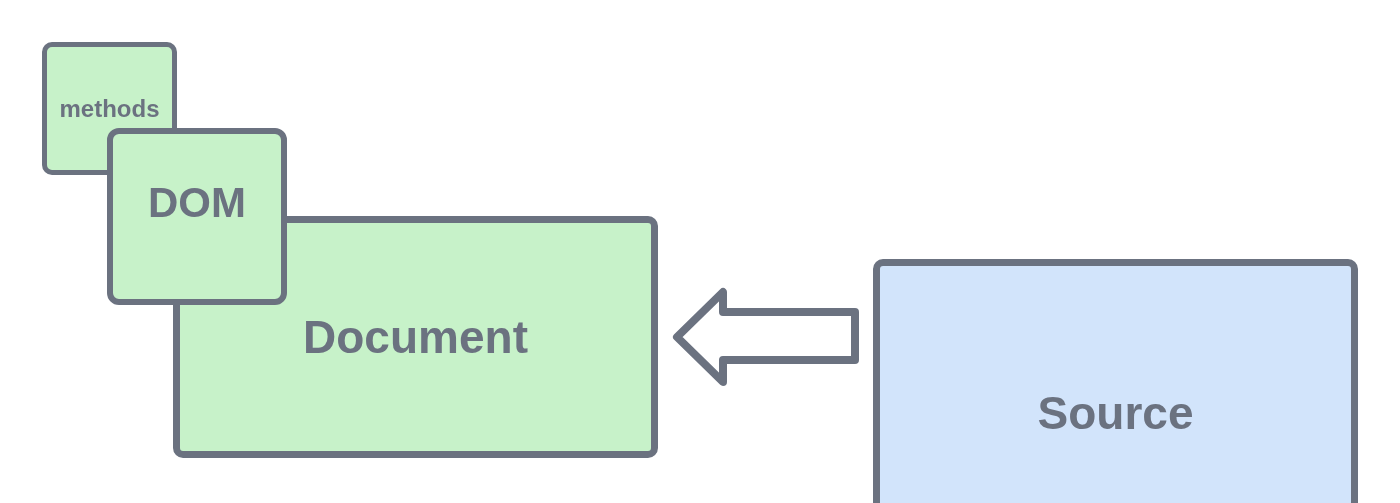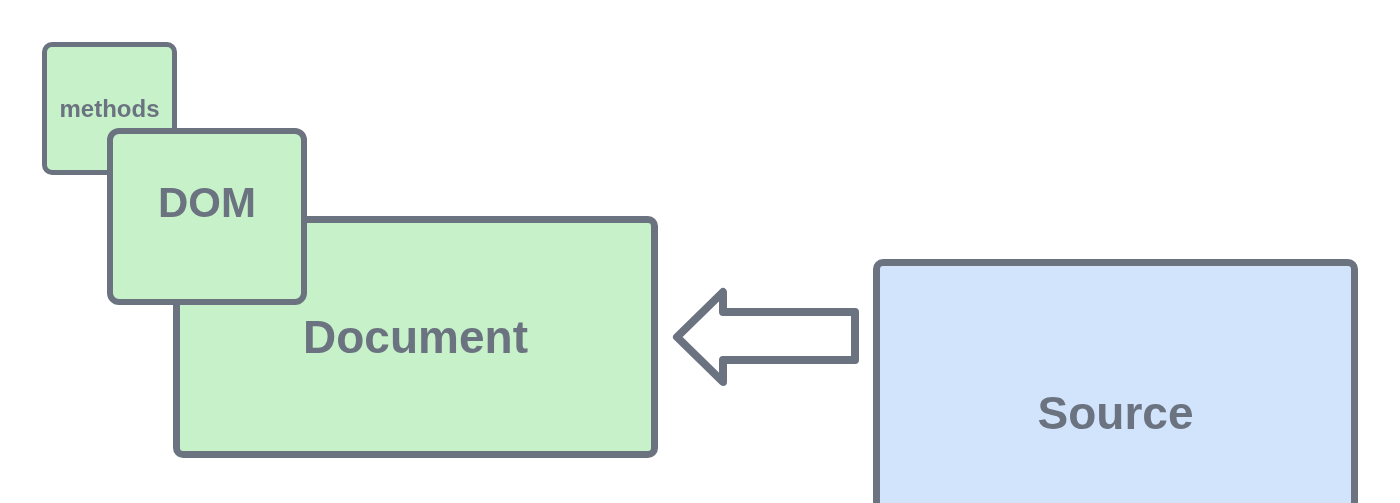--- a/index.html
+++ b/index.html
@@ -31,21 +31,21 @@
     left: 42px; top: 42px;
     width: 135px; height: 133px;
     border-width: 5px;
     border-radius: 10px;
     background: #c7f2c9;
     font-size: 24px;
     z-index: 2;
   }
   .box-dom {
     left: 107px; top: 128px;
-    width: 200px; height: 177px;
+    width: 180px; height: 177px;
     border-width: 6px;
     border-radius: 12px;
     background: #c7f2c9;
     font-size: 42px;
     padding-bottom: 28px;
     z-index: 3;
   }
   .box-document {
     left: 173px; top: 216px;
     width: 485px; height: 242px;

